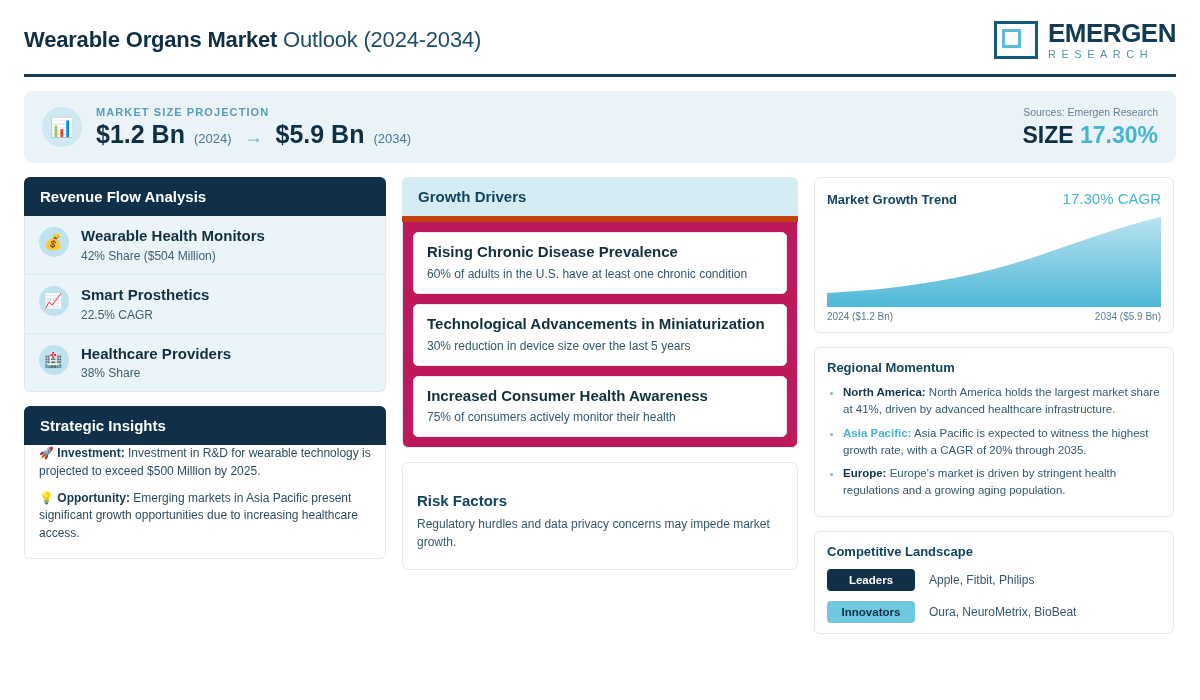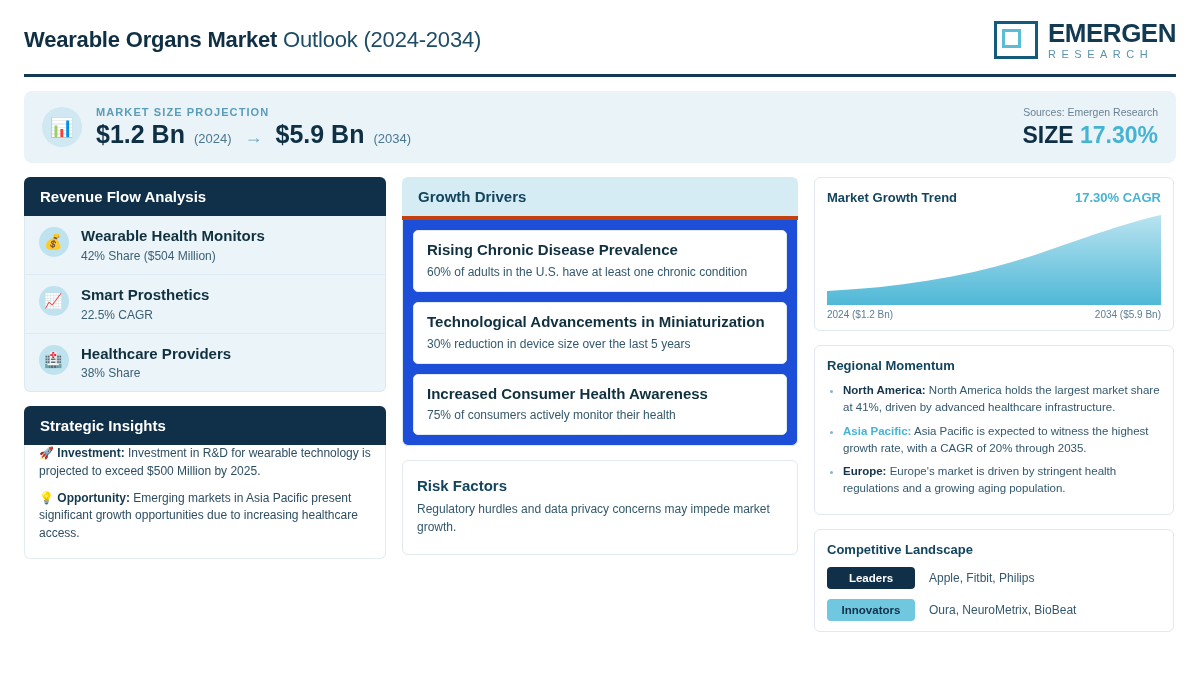--- a/index.html
+++ b/index.html
@@ -62,27 +62,27 @@
   .cols { display: flex; gap: 16px; margin-top: 14px; align-items: flex-start; }
   .col-left { width: 362px; }
   .col-mid { width: 396px; }
   .col-right { width: 360px; }
 
   .panel-head {
     background: #0f3048; color: #ffffff; font-weight: bold; font-size: 15px;
     padding: 11px 16px; border-radius: 6px 6px 0 0;
   }
   .panel-head.teal {
-    background: #d5ecf4; color: #12445e; border-bottom: 4px solid #c2410c;
+    background: #d5ecf4; color: #12445e; border-bottom: 6px solid #c2410c;
   }
   .panel-body {
     background: #eaf4f9; border: 1px solid #dbeaf1; border-top: none;
     border-radius: 0 0 6px 6px;
   }
-  .panel-body.white { background: #1d4ed8; }
+  .panel-body.white { background: #be185d; }
 
   
   .rev-row { padding: 11px 14px; display: flex; gap: 12px; align-items: flex-start; }
   .rev-row + .rev-row { border-top: 1px solid #dceaf1; }
   .rev-icon {
     width: 30px; height: 30px; border-radius: 50%; background: #bfe2ef;
     display: flex; align-items: center; justify-content: center; font-size: 15px;
     flex: 0 0 30px;
   }
   .rev-name { font-size: 15px; font-weight: bold; color: #10303f; line-height: 1.25; }
@@ -100,34 +100,34 @@
     background: #ffffff; border: 1px solid #dfe9ef; border-radius: 5px;
     padding: 10px 13px; margin: 0 10px 10px 10px;
   }
   .drivers-wrap { padding-top: 10px; }
   .driver-title { font-size: 15px; font-weight: bold; color: #10303f; line-height: 1.25; }
   .driver-desc { font-size: 12px; color: #33586d; margin-top: 4px; line-height: 1.42; }
 
   
   .risk {
     background: #ffffff; border: 1px solid #dfe9ef; border-radius: 6px;
-    margin-top: 14px; padding: 16px 14px 18px 14px;
+    margin-top: 14px; padding: 29px 14px 18px 14px;
   }
   .risk-title { font-size: 15px; font-weight: bold; color: #12445e; margin-bottom: 7px; }
   .risk-desc { font-size: 12px; color: #33586d; line-height: 1.45; }
 
   
   .card {
     background: #ffffff; border: 1px solid #dfe9ef; border-radius: 6px;
     padding: 12px 12px 10px 12px;
   }
   .card + .card { margin-top: 14px; }
   .card-head { display: flex; justify-content: space-between; align-items: baseline; }
   .card-title { font-size: 13px; font-weight: bold; color: #12445e; }
-  .card-cagr { font-size: 13px; font-weight: bold; color: #45b4d4; }
+  .card-cagr { font-size: 15px; font-weight: normal; color: #45b4d4; }
   .chart { position: relative; height: 92px; margin-top: 8px; }
   .chart svg { display: block; width: 100%; height: 92px; }
   .chart-axis { display: flex; justify-content: space-between; font-size: 10px; color: #5b7d91; margin-top: 4px; }
 
   .region-list { margin: 9px 0 2px 0; padding-left: 16px; }
   .region-list li { font-size: 11.5px; color: #33586d; line-height: 1.5; margin-bottom: 6px; }
   .region-list li::marker { color: #8fb3c4; }
   .region-name { font-weight: bold; color: #12344d; }
   .region-name.accent { color: #45b4d4; }
 

